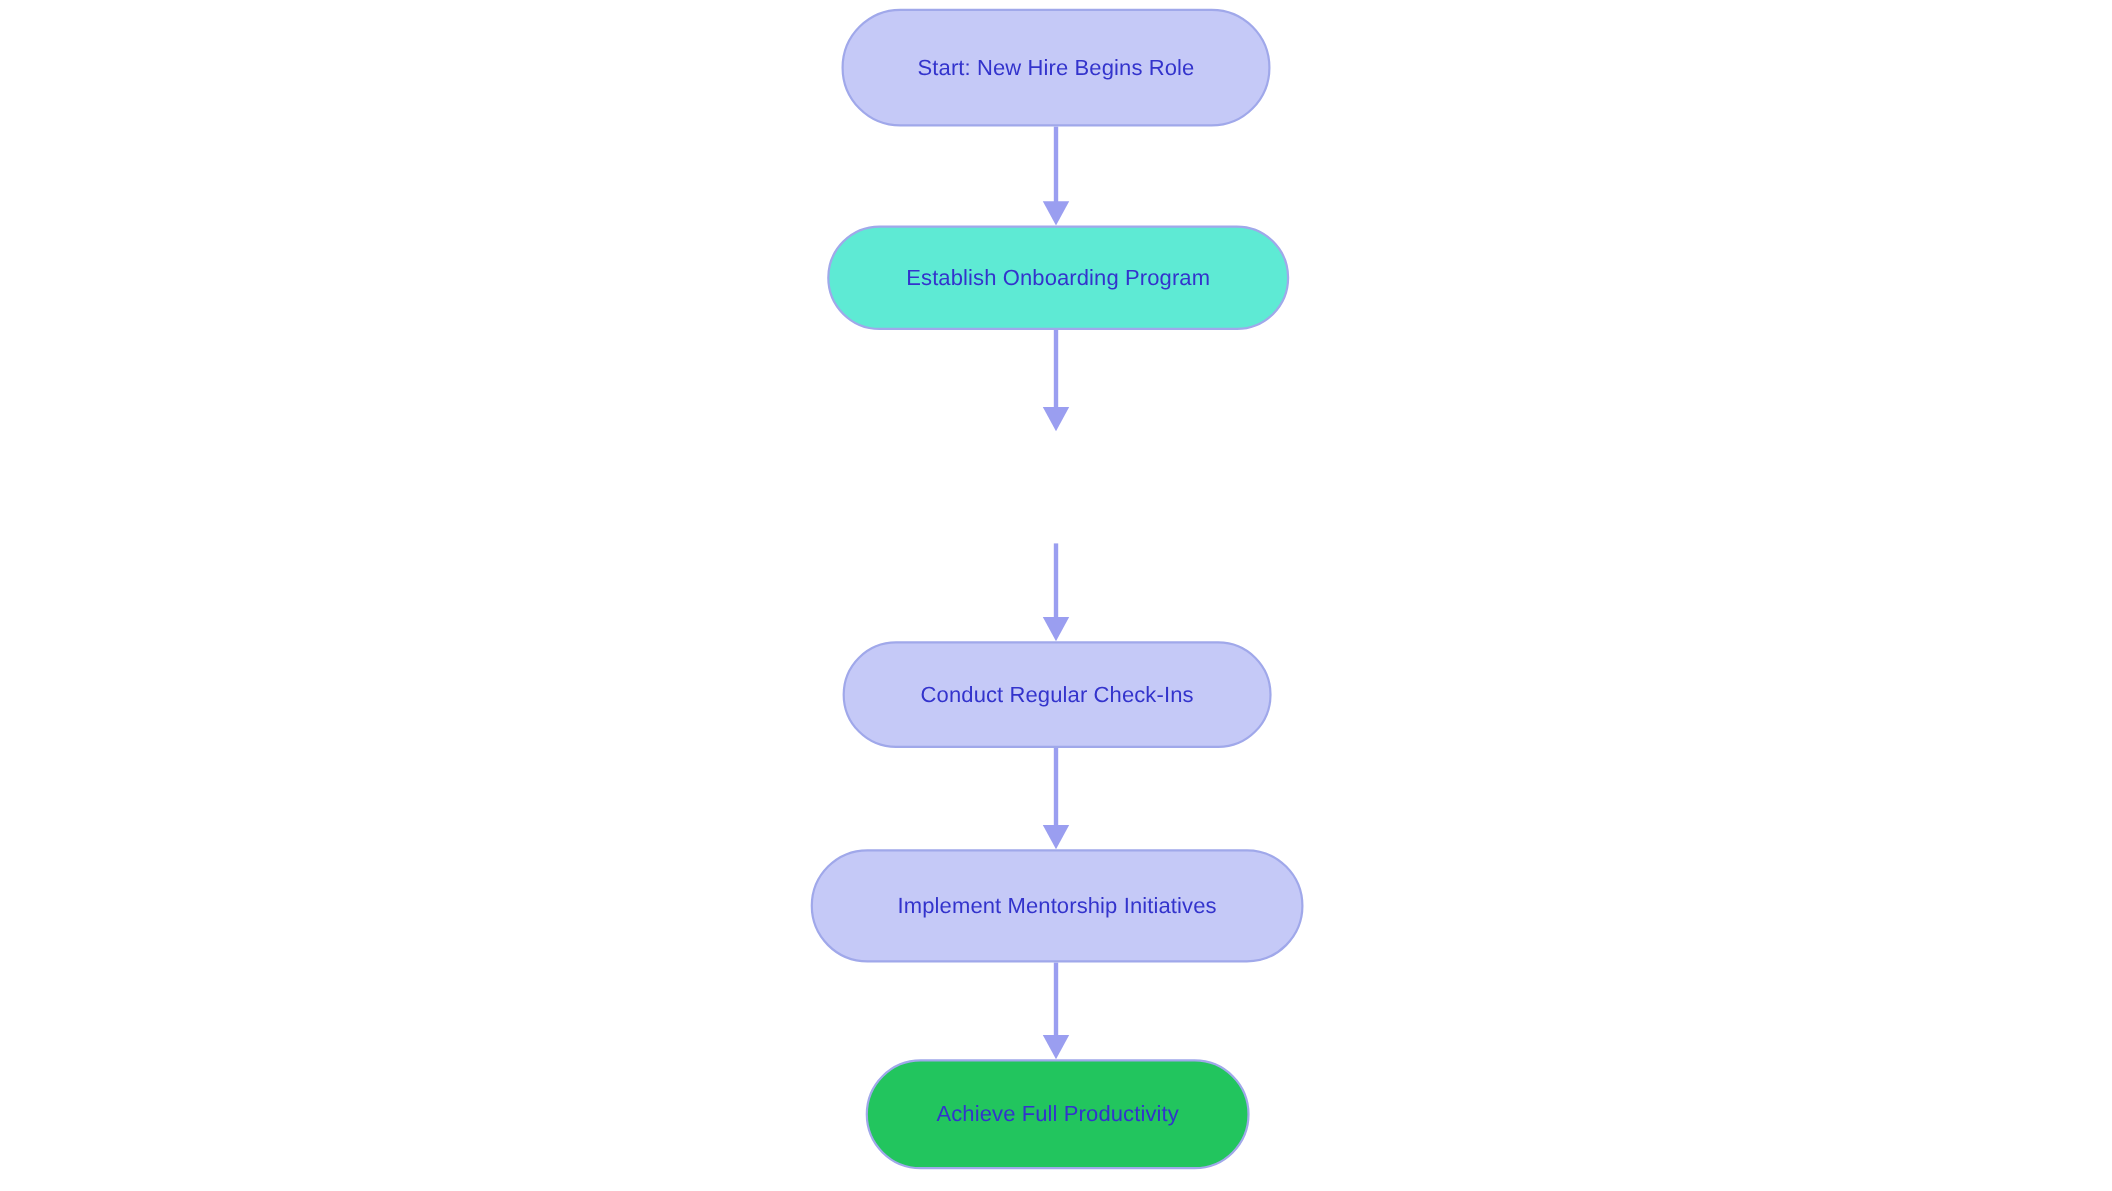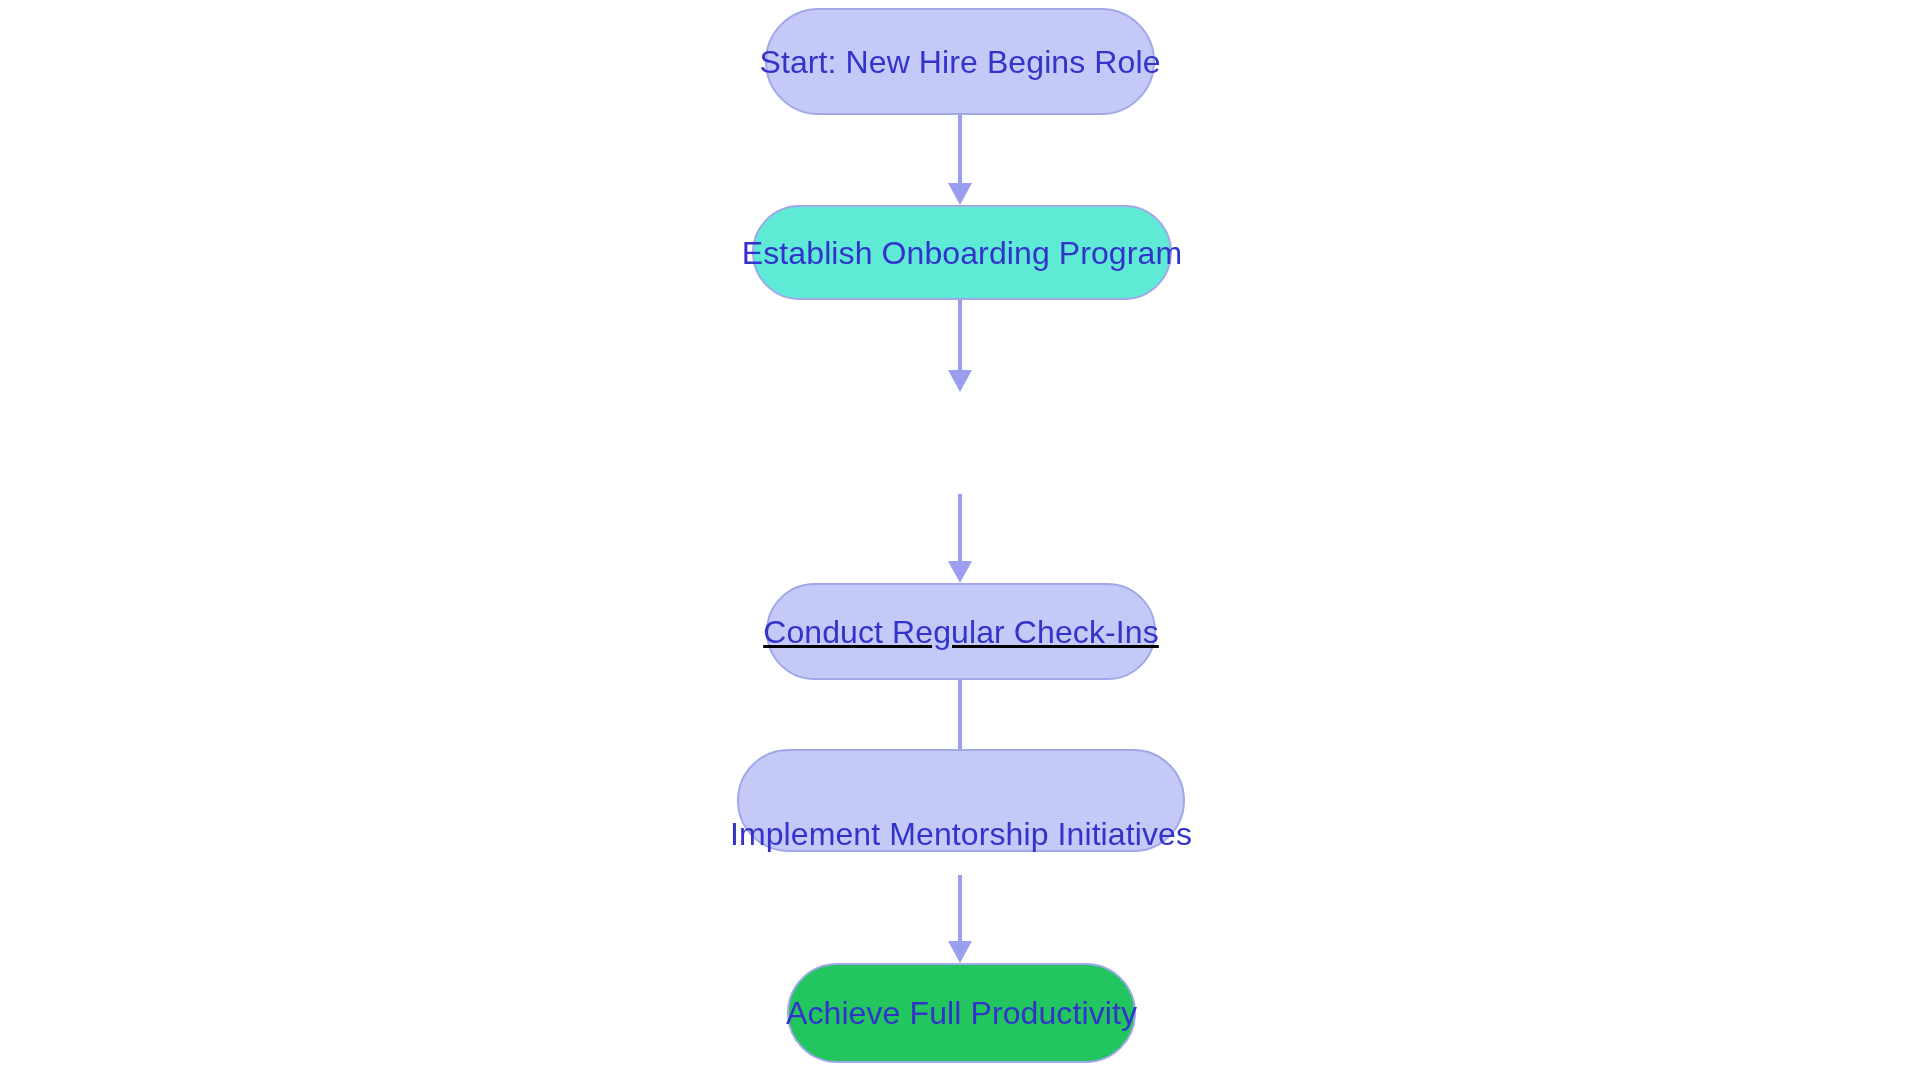--- a/index.html
+++ b/index.html
@@ -29,21 +29,21 @@
     display: flex;
     align-items: center;
     justify-content: center;
     background: #c5c9f7;
     border: 2px solid #a0a8ea;
     border-radius: 9999px;
     cursor: pointer;
   }
   .flow-node-label {
     font-family: "Liberation Sans", sans-serif;
-    font-size: 32px;
+    font-size: 20px;
     font-weight: 400;
     color: #3333cc;
     letter-spacing: 0.1px;
     white-space: nowrap;
     line-height: 1;
     user-select: none;
   }
 
   
   .flow-connector {
@@ -88,22 +88,22 @@
         <line x1="12" y1="0" x2="12" y2="68" stroke="#9a9ef0" stroke-width="4"></line>
         <polygon points="0,66 24,66 12,88" fill="#9a9ef0"></polygon>
       </svg>
     </div>
     <div class="flow-node" style="left: 765px; top: 8px; width: 390px; height: 107px; background: rgb(197, 201, 247); border-color: rgb(160, 168, 234);">
       <span class="flow-node-label" style="color: rgb(51, 51, 204);">Start: New Hire Begins Role</span>
     </div>
     <div class="flow-node" style="left: 752px; top: 205px; width: 420px; height: 95px; background: #5eead4; border-color: rgb(160, 168, 234);">
       <span class="flow-node-label" style="color: rgb(51, 51, 204);">Establish Onboarding Program</span>
     </div>
-    <div class="flow-node" style="left: 766px; top: 583px; width: 390px; height: 97px; background: rgb(197, 201, 247); border-color: rgb(160, 168, 234); text-decoration: underline;">
+    <div class="flow-node" style="left: 766px; top: 583px; width: 390px; height: 97px; background: rgb(197, 201, 247); border-color: rgb(160, 168, 234);">
       <span class="flow-node-label" style="color: rgb(51, 51, 204);">Conduct Regular Check-Ins</span>
     </div>
-    <div class="flow-node" style="left: 737px; top: 749px; width: 448px; height: 103px; background: rgb(197, 201, 247); border-color: rgb(160, 168, 234); align-items: flex-end;">
+    <div class="flow-node" style="left: 737px; top: 772px; width: 448px; height: 103px; background: rgb(197, 201, 247); border-color: rgb(160, 168, 234);">
       <span class="flow-node-label" style="color: rgb(51, 51, 204);">Implement Mentorship Initiatives</span>
     </div>
     <div class="flow-node" style="left: 787px; top: 963px; width: 349px; height: 100px; background: #22c55e; border-color: rgb(160, 168, 234);">
       <span class="flow-node-label" style="color: rgb(51, 51, 204);">Achieve Full Productivity</span>
     </div>
   </div>
 
 </body></html>

